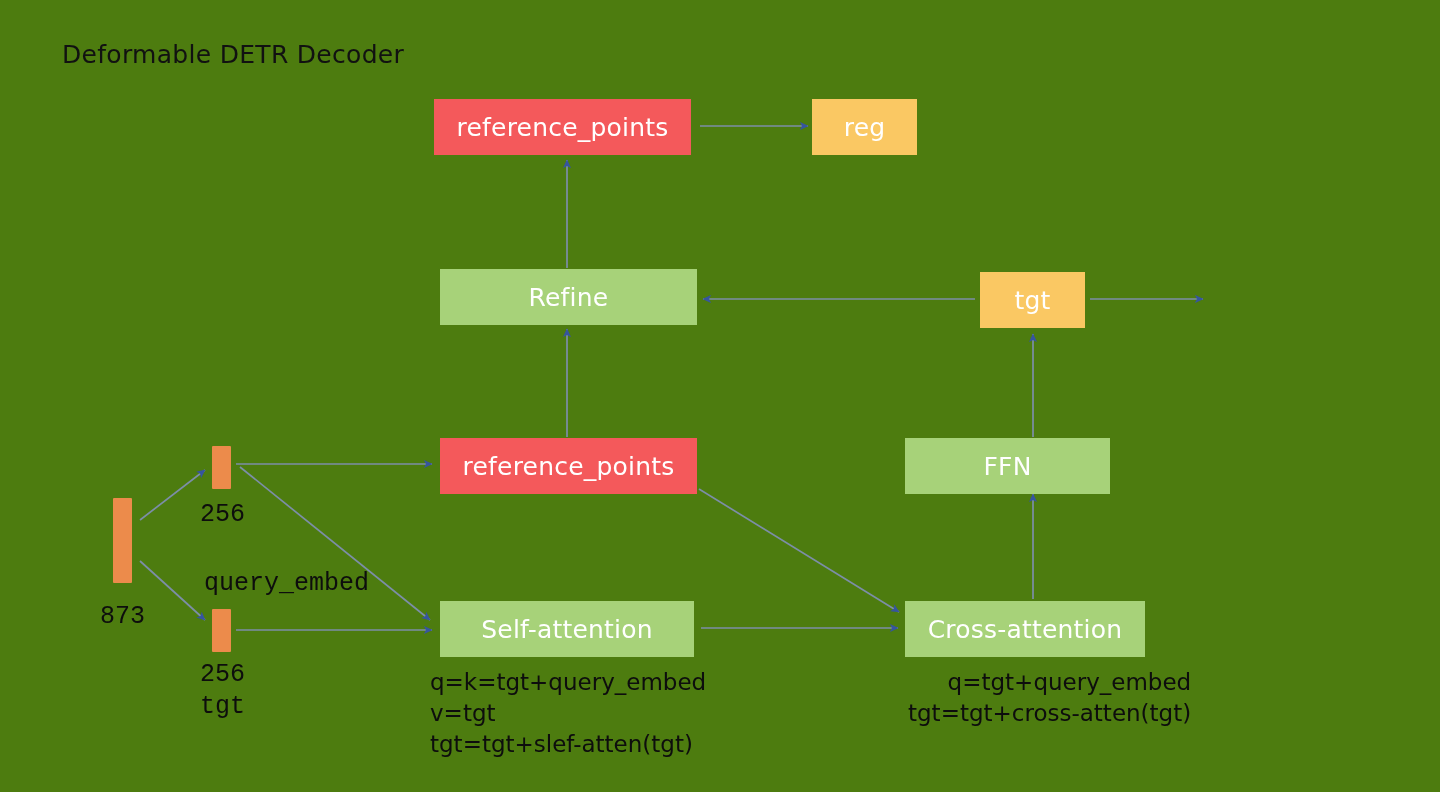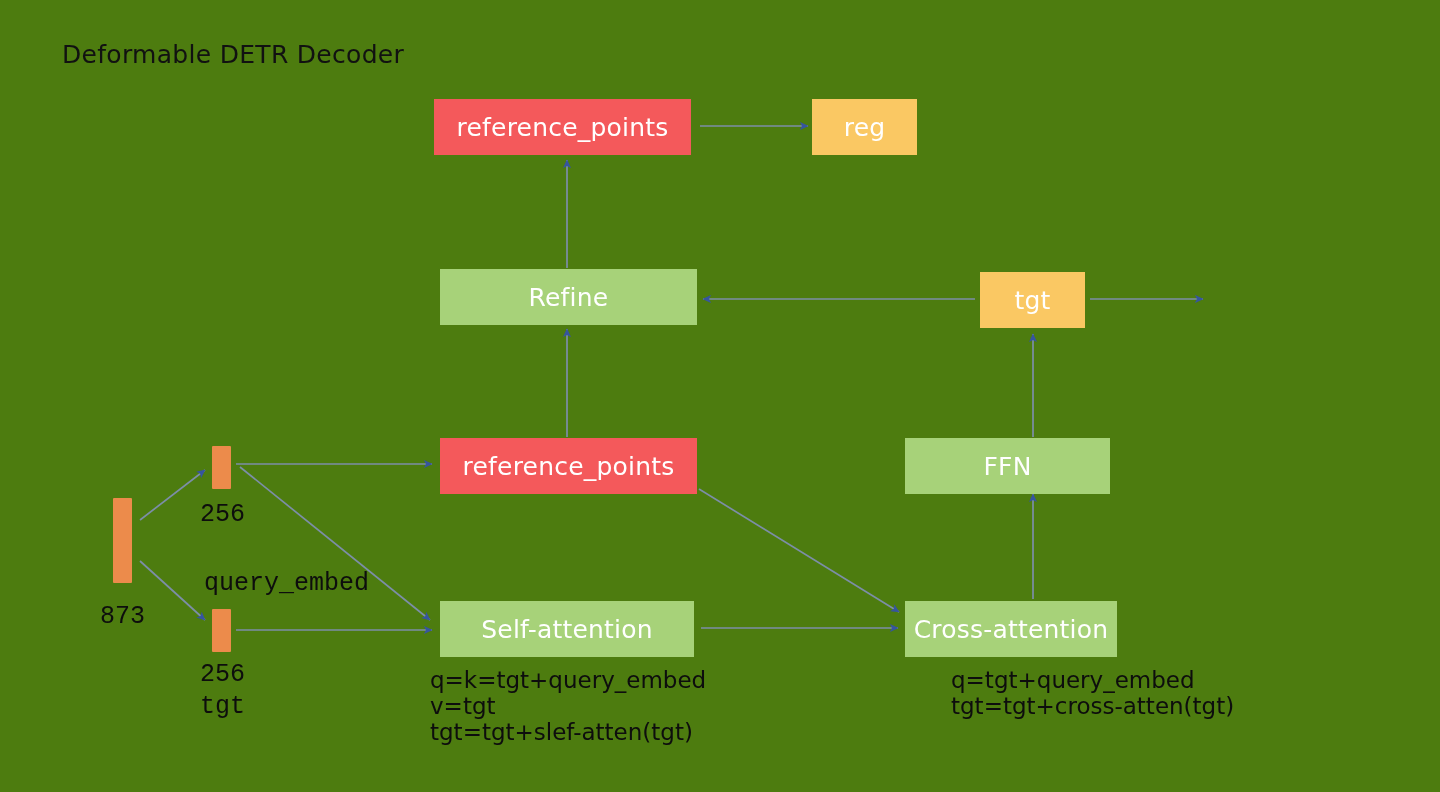--- a/index.html
+++ b/index.html
@@ -46,21 +46,21 @@
   .node.red    { background: #F4595B; }
   .node.green  { background: #A7D279; }
   .node.yellow { background: #FAC863; }
   .bar         { background: #EC8B4B; position: absolute; }
 
   .caption {
     position: absolute;
     color: #0d0d0d;
     font-family: "DejaVu Sans", sans-serif;
     font-size: 23px;
-    line-height: 26px;
+    line-height: 31px;
     white-space: pre;
   }
   .label {
     position: absolute;
     color: #0d0d0d;
     font-family: Liberation Mono, monospace;
     font-size: 25px;
     line-height: 33px;
     white-space: pre;
   }
@@ -128,21 +128,21 @@
 
   <div class="node yellow" style="left:980px; top:272px; width:105px; height:56px;">tgt</div>
 
 
   <div class="node red" style="left:440px; top:438px; width:257px; height:56px;">reference_points</div>
 
   <div class="node green" style="left:905px; top:438px; width:205px; height:56px;">FFN</div>
 
   <div class="node green" style="left:440px; top:601px; width:254px; height:56px;">Self-attention</div>
 
-  <div class="node green" style="left:905px; top:601px; width:212px; height:56px;">Cross-attention</div>
+  <div class="node green" style="left:905px; top:601px; width:240px; height:56px;">Cross-attention</div>
 
   <div class="bar" style="left:113px; top:498px; width:19px; height:85px; border-radius:1px;"></div>
 
   <div class="bar" style="left:212px; top:446px; width:19px; height:43px; border-radius:1px;"></div>
 
   <div class="bar" style="left:212px; top:609px; width:19px; height:43px; border-radius:1px;"></div>
 
   <div class="label" style="left:100px; top:600px;">873</div>
 
   <div class="label" style="left:200px; top:498px;">256</div>
@@ -150,16 +150,16 @@
   <div class="label" style="left:204px; top:531px;margin-top:36px;">query_embed</div>
 
   <div class="label" style="left:200px; top:658px;">256</div>
 
   <div class="label" style="left:200px; top:690px;">tgt</div>
 
   <div class="caption" style="left:430px; top:667px;">q=k=tgt+query_embed
 v=tgt
 tgt=tgt+slef-atten(tgt)</div>
 
-  <div class="caption" style="left:951px; top:667px;">q=tgt+query_embed
+  <div class="caption" style="left:908px; top:667px;text-align:right;">q=tgt+query_embed
 tgt=tgt+cross-atten(tgt)</div>
 
 </div>
 
 </body></html>

